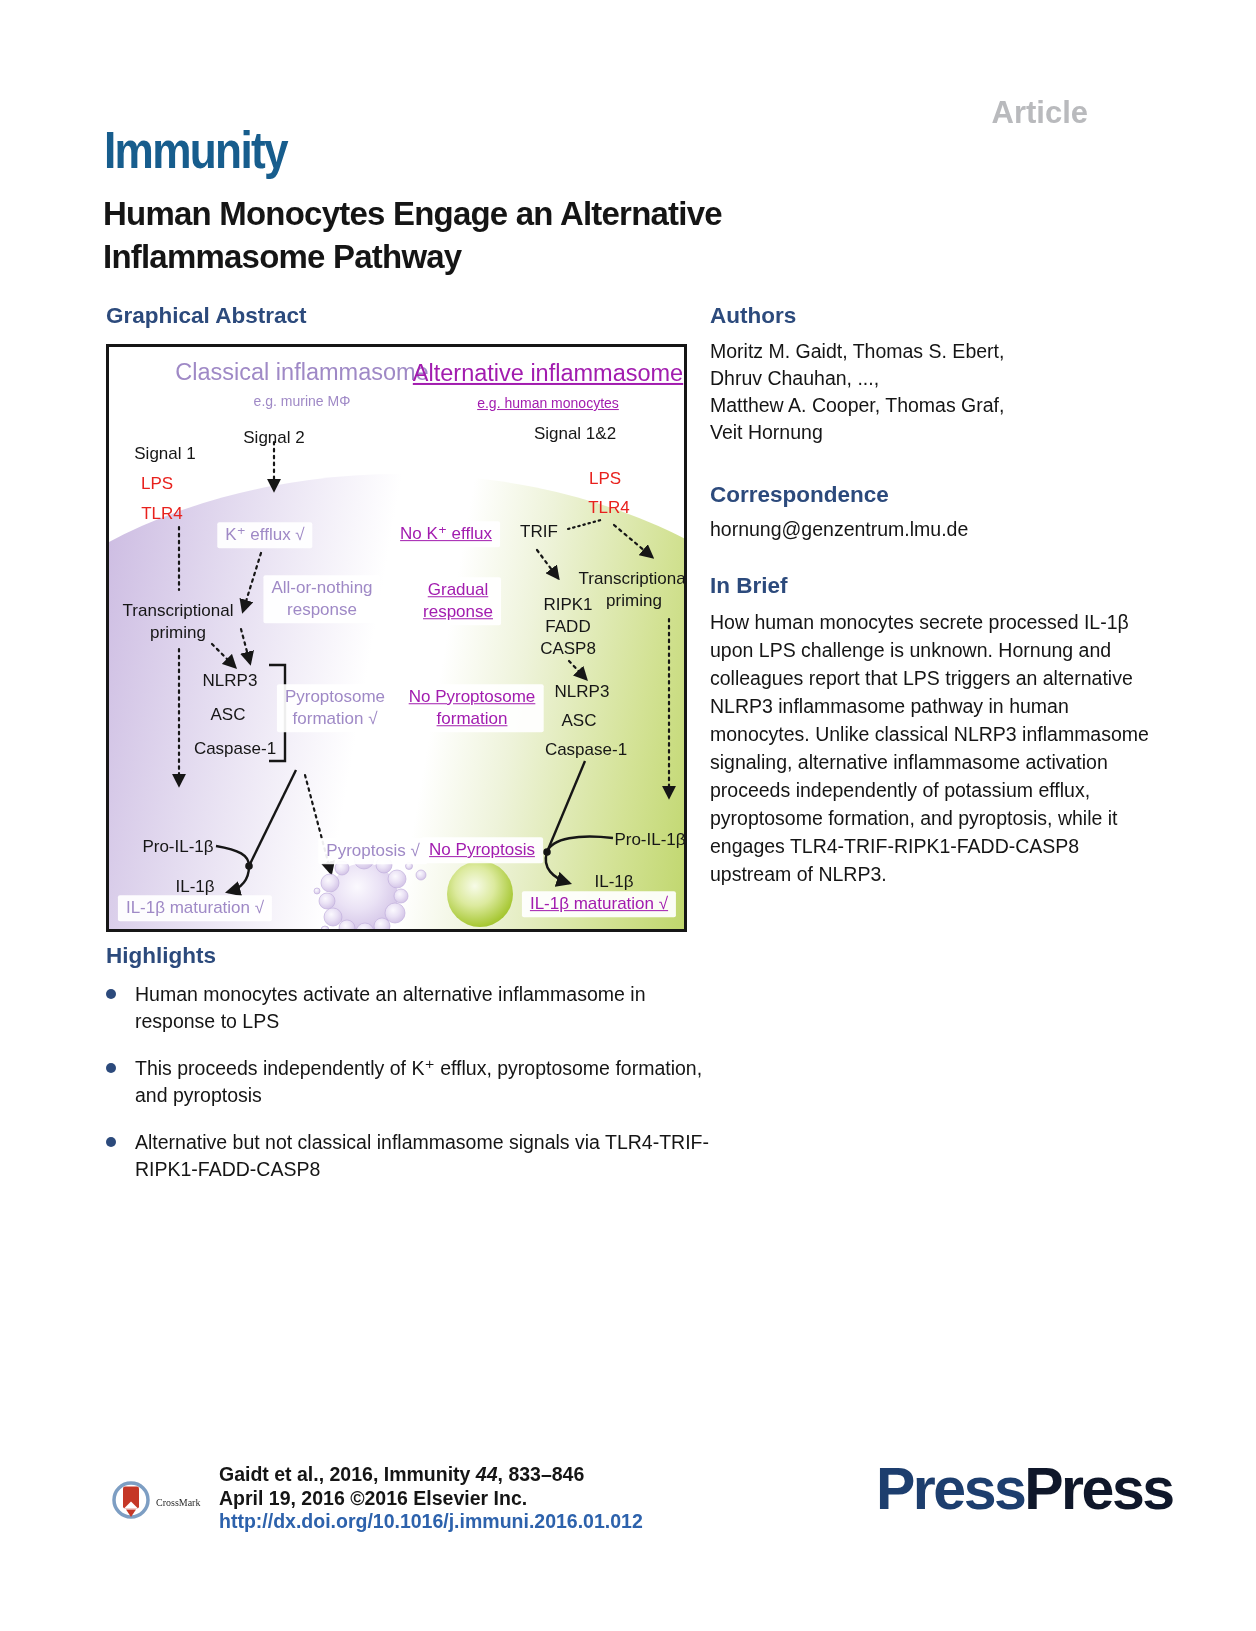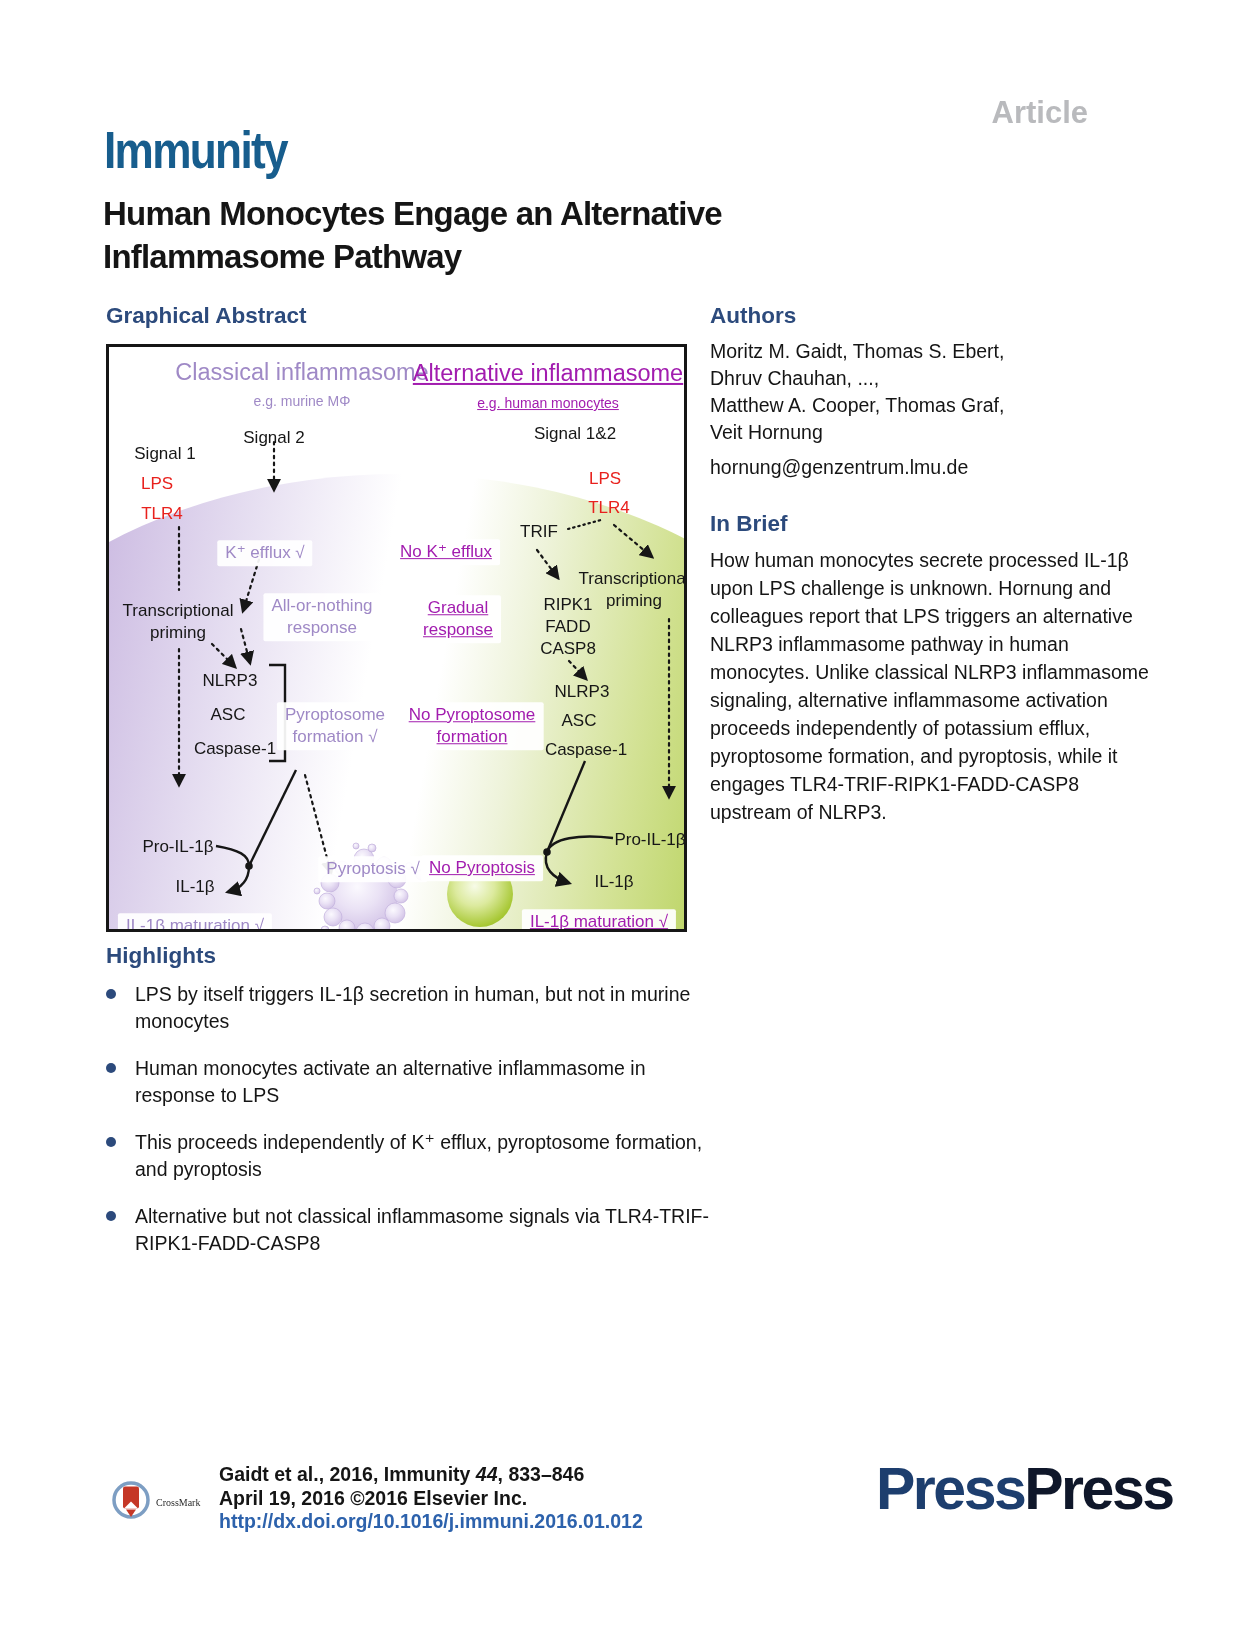--- a/index.html
+++ b/index.html
@@ -24,21 +24,21 @@
   .ga-arrows{position:absolute;left:0;top:0;width:581px;height:588px;}
 
   .ga-label{position:absolute;transform:translate(-50%,-50%);font-size:17px;line-height:1.28;
             color:#161616;white-space:nowrap;text-align:center;}
   .pre{white-space:pre-line;}
   .ga-title{font-size:23.5px;}
   .ga-sub{font-size:14px;}
   .purple{color:#9f89c6;}
   .green{color:#a21caf;text-decoration:underline;}
   .red{color:#e8211d;}
-  .boxed{background:rgba(255,255,255,.93);padding:2px 8px;border-radius:2px;margin-top:18px;}
+  .boxed{background:rgba(255,255,255,.93);padding:2px 8px;border-radius:2px;}
 
   .dash{stroke:#161616;stroke-width:2.2;fill:none;stroke-dasharray:2.5 4.4;stroke-linecap:round;}
   .dots{stroke:#161616;stroke-width:2.2;fill:none;stroke-dasharray:1.5 3.8;stroke-linecap:round;}
   .solidln{stroke:#161616;stroke-width:2.4;fill:none;}
   .bracket{stroke:#161616;stroke-width:2.4;fill:none;}
 
   .highlights-list{position:absolute;left:106px;top:981px;width:610px;list-style:none;margin:0;padding:0;}
   .highlights-list li{display:flex;gap:19px;margin-bottom:20px;font-size:19.5px;line-height:27px;color:#151515;}
   .bullet{flex:0 0 auto;width:10px;height:10px;border-radius:50%;background:#2c4a7c;margin-top:8px;}
 
@@ -187,42 +187,39 @@
     <div class="ga-label" style="left:541px;top:493px">Pro-IL-1β</div>
     <div class="ga-label" style="left:505px;top:535px">IL-1β</div>
     <div class="ga-label purple boxed" style="left:86px;top:561px">IL-1β maturation √</div>
     <div class="ga-label green boxed" style="left:490px;top:557px">IL-1β maturation √</div>
   </div>
 
   <h2 class="sec-head highlights-heading">Highlights</h2>
   <ul class="highlights-list">
     <li>
         <span class="bullet"></span>
-        <span>LPS by itself triggers IL-1β secretion in human, but not in murine monocytes</span>
-      </li>
-    <li>
-        <span class="bullet"></span>
         <span>Human monocytes activate an alternative inflammasome in response to LPS</span>
       </li>
     <li>
         <span class="bullet"></span>
         <span>This proceeds independently of K⁺ efflux, pyroptosome formation, and pyroptosis</span>
       </li>
     <li>
         <span class="bullet"></span>
         <span>Alternative but not classical inflammasome signals via TLR4-TRIF-RIPK1-FADD-CASP8</span>
       </li>
   </ul>
 
   <div class="right-col">
     <h2 class="sec-head">Authors</h2>
     <p class="authors-text">Moritz M. Gaidt, Thomas S. Ebert,
 Dhruv Chauhan, ...,
 Matthew A. Cooper, Thomas Graf,
 Veit Hornung</p>
+    <h2 class="sec-head corr-head">Correspondence</h2>
     <p class="email">hornung@genzentrum.lmu.de</p>
     <h2 class="sec-head inbrief-head">In Brief</h2>
     <p class="inbrief-text">How human monocytes secrete processed IL-1β upon LPS challenge is unknown. Hornung and colleagues report that LPS triggers an alternative NLRP3 inflammasome pathway in human monocytes. Unlike classical NLRP3 inflammasome signaling, alternative inflammasome activation proceeds independently of potassium efflux, pyroptosome formation, and pyroptosis, while it engages TLR4-TRIF-RIPK1-FADD-CASP8 upstream of NLRP3.</p>
   </div>
 
   <div class="crossmark">
     <svg width="42" height="44" viewBox="0 0 42 44" xmlns="http://www.w3.org/2000/svg">
       <circle cx="21" cy="20" r="17" fill="#ffffff" stroke="#7d9ec3" stroke-width="3.5"></circle>
       <rect x="13" y="6.5" width="16" height="22" rx="2" fill="#c53726"></rect>
       <polygon points="14,28.5 28,28.5 21,21.5" fill="#ffffff"></polygon>

